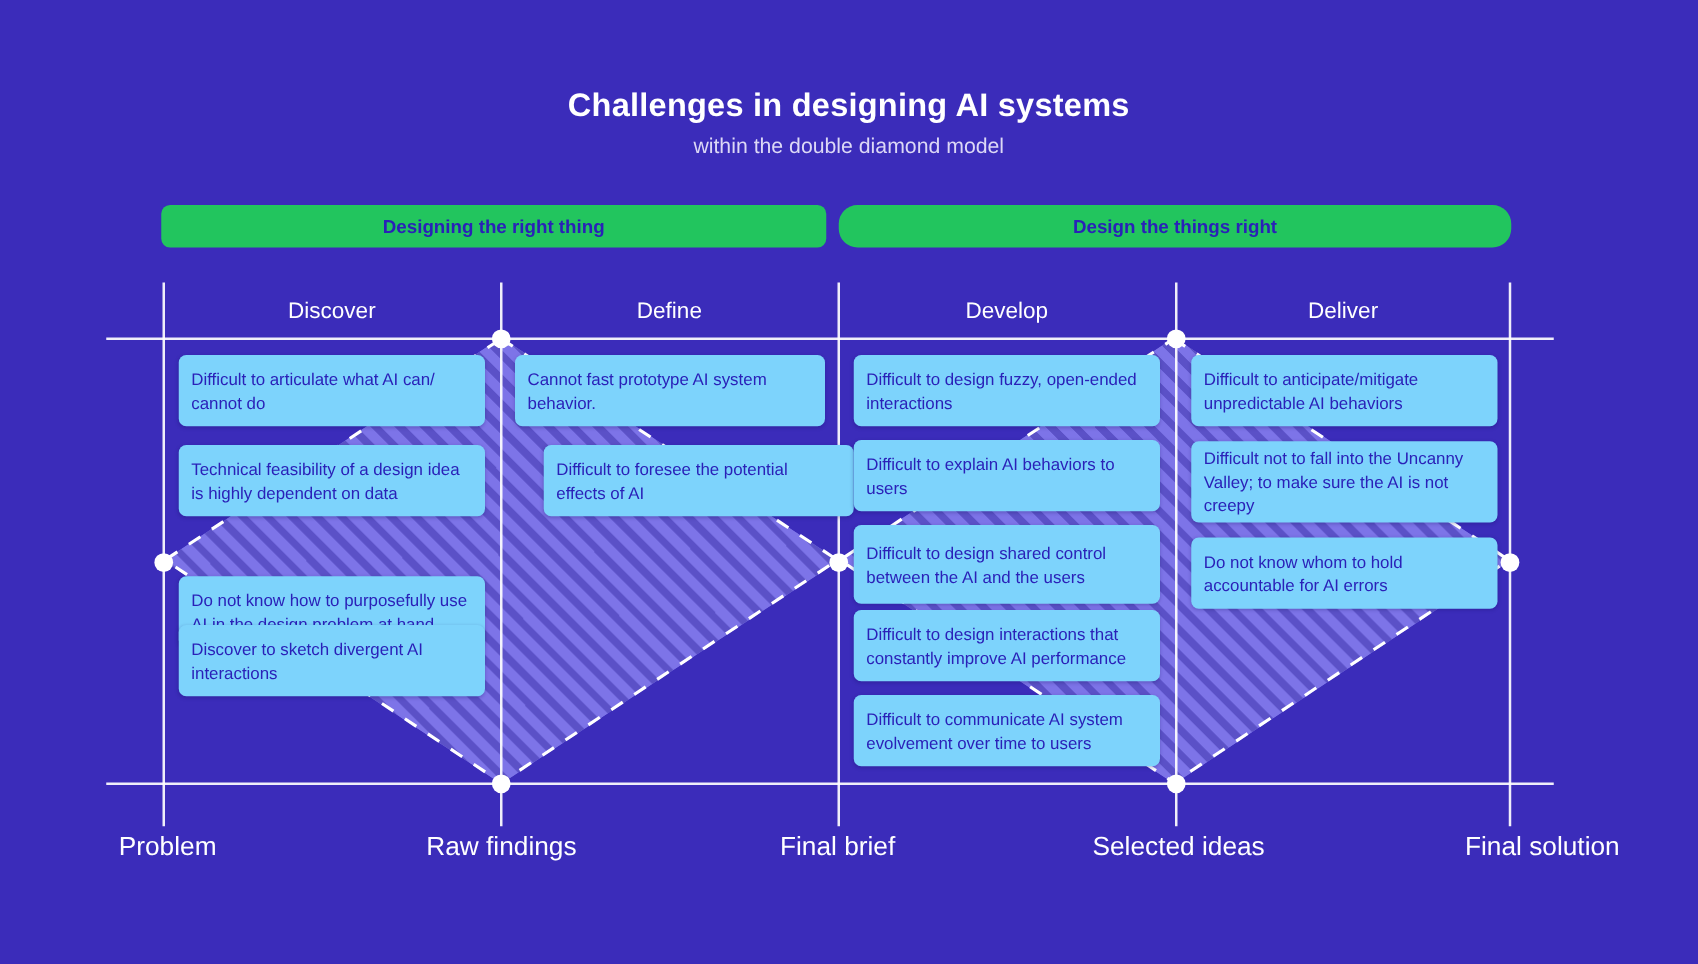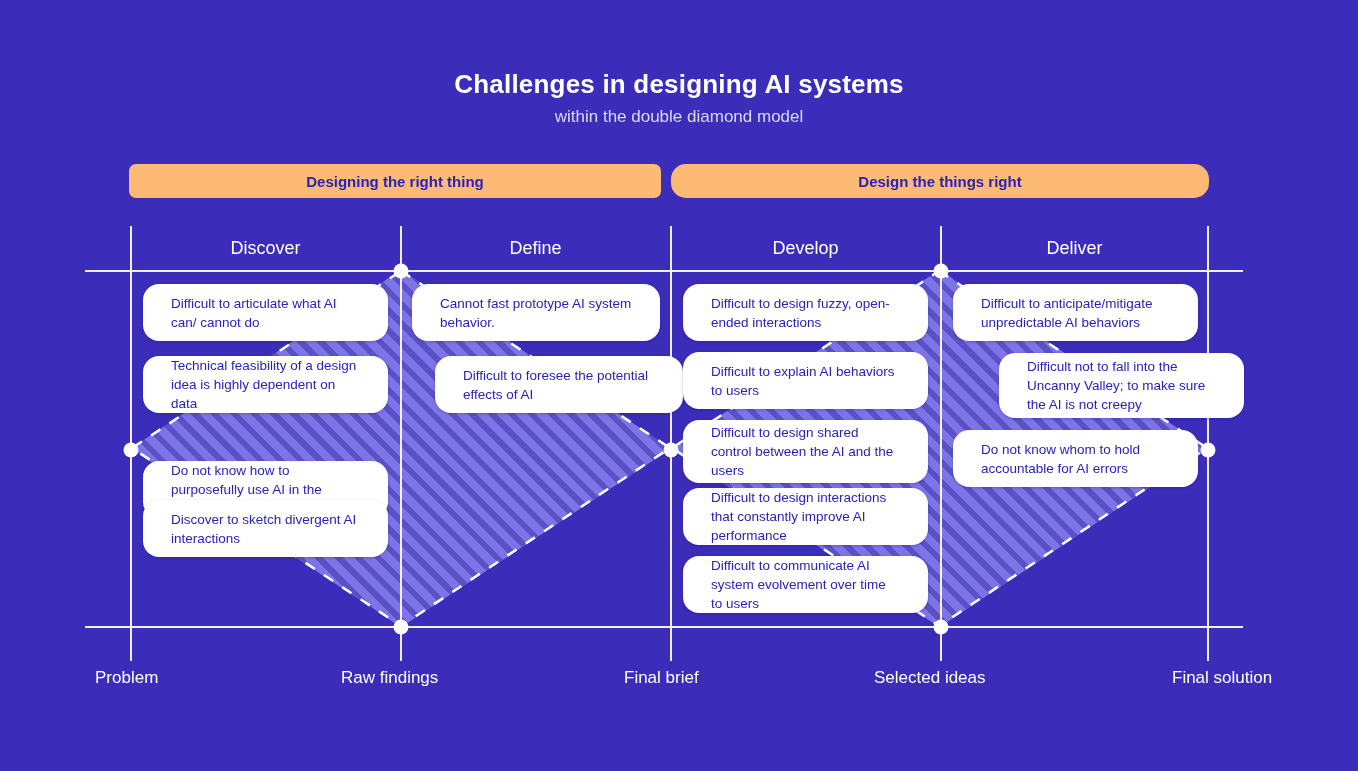--- a/index.html
+++ b/index.html
@@ -19,21 +19,21 @@
   }
   .subtitle {
     position: absolute; left: 0; top: 107px; width: 1358px;
     text-align: center; color: #dcd8f6;
     font-size: 17px; font-weight: normal;
   }
 
   
   .pill {
     position: absolute; top: 164px; height: 34px;
-    background: #fdba74; border-radius: 7px;
+    background: #22c55e; border-radius: 7px;
     display: flex; align-items: center; justify-content: center;
     color: #2a21b8; font-size: 15px; font-weight: bold;
   }
   #pill-left  { left: 129px; width: 532px; }
   #pill-right { left: 671px; width: 538px; border-radius: 15px; }
 
   
   .vline {
     position: absolute; width: 2px; background: #ffffff; opacity: .92;
     top: 226px; height: 435px;
@@ -78,34 +78,34 @@
   
   .node {
     position: absolute; width: 15px; height: 15px;
     background: #ffffff; border-radius: 50%;
     transform: translate(-50%, -50%);
   }
 
   
   .card {
     position: absolute;
-    background: #ffffff;
-    border-radius: 16px;
+    background: #7dd3fc;
+    border-radius: 6px;
     color: #2a21b8;
     font-size: 13.5px;
     line-height: 19px;
-    padding: 9px 28px;
+    padding: 9px 10px;
     display: flex; align-items: center;
     box-shadow: 0 1px 3px rgba(20,10,90,.25);
   }
 
   
   .milestone {
     position: absolute; top: 665px; height: 26px;
-    color: #ffffff; font-size: 17px;
+    color: #ffffff; font-size: 21px;
     display: flex; align-items: center;
   }
 </style>
 </head>
 <body>
 
 <div id="stage">
 
   <div class="title">Challenges in designing AI systems</div>
   <div class="subtitle">within the double diamond model</div>
@@ -144,21 +144,21 @@
   <div class="card" style="left:412px; top:284px; width:248px; height:57px;">Cannot fast prototype AI system behavior.</div>
   <div class="card" style="left:412px; top:356px; width:248px; height:57px;margin-left:23px;">Difficult to foresee the potential effects of AI</div>
 
   <div class="card" style="left:683px; top:284px; width:245px; height:57px;">Difficult to design fuzzy, open-ended interactions</div>
   <div class="card" style="left:683px; top:352px; width:245px; height:57px;">Difficult to explain AI behaviors to users</div>
   <div class="card" style="left:683px; top:420px; width:245px; height:63px;">Difficult to design shared control between the AI and the users</div>
   <div class="card" style="left:683px; top:488px; width:245px; height:57px;">Difficult to design interactions that constantly improve AI performance</div>
   <div class="card" style="left:683px; top:556px; width:245px; height:57px;">Difficult to communicate AI system evolvement over time to users</div>
 
   <div class="card" style="left:953px; top:284px; width:245px; height:57px;">Difficult to anticipate/mitigate unpredictable AI behaviors</div>
-  <div class="card" style="left:953px; top:353px; width:245px; height:65px;margin-left:46px;">Difficult not to fall into the Uncanny Valley; to make sure the AI is not creepy</div>
+  <div class="card" style="left:953px; top:353px; width:245px; height:65px;">Difficult not to fall into the Uncanny Valley; to make sure the AI is not creepy</div>
   <div class="card" style="left:953px; top:430px; width:245px; height:57px;">Do not know whom to hold accountable for AI errors</div>
 
   <div class="node" style="left:131px;  top:450px;"></div>
   <div class="node" style="left:401px;  top:271px;"></div>
   <div class="node" style="left:401px; top:627px;"></div>
   <div class="node" style="left:671px;  top:450px;"></div>
   <div class="node" style="left:941px;  top:271px;"></div>
   <div class="node" style="left:941px; top:627px;"></div>
   <div class="node" style="left:1208px; top:450px;"></div>
 

